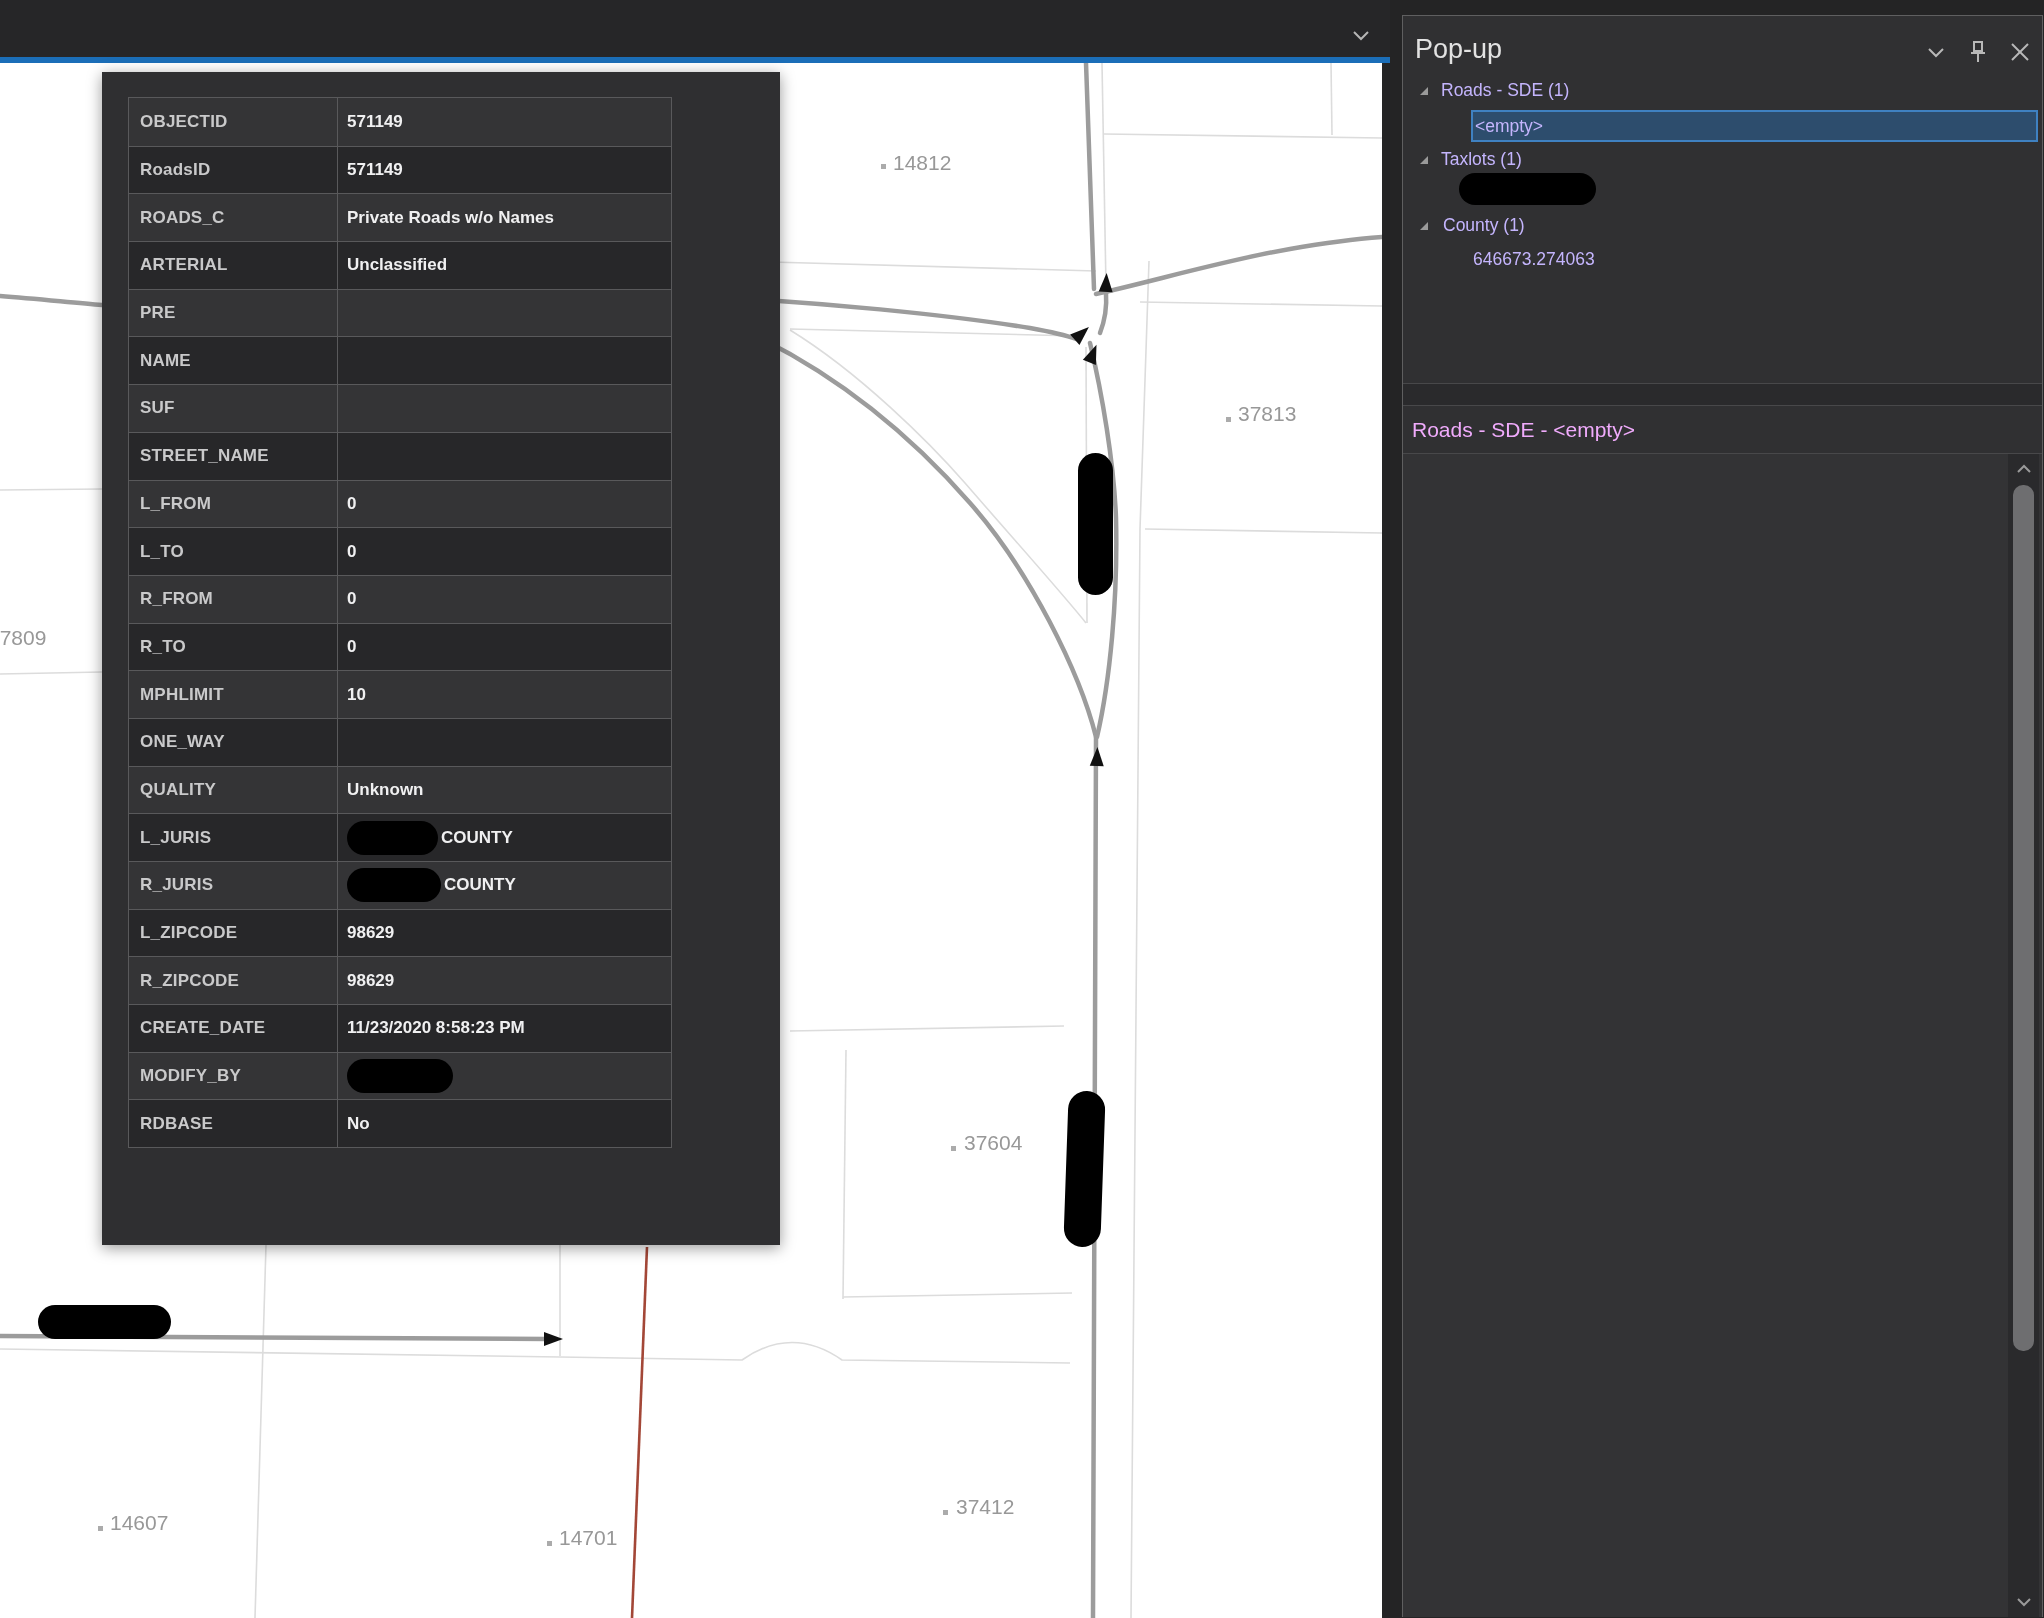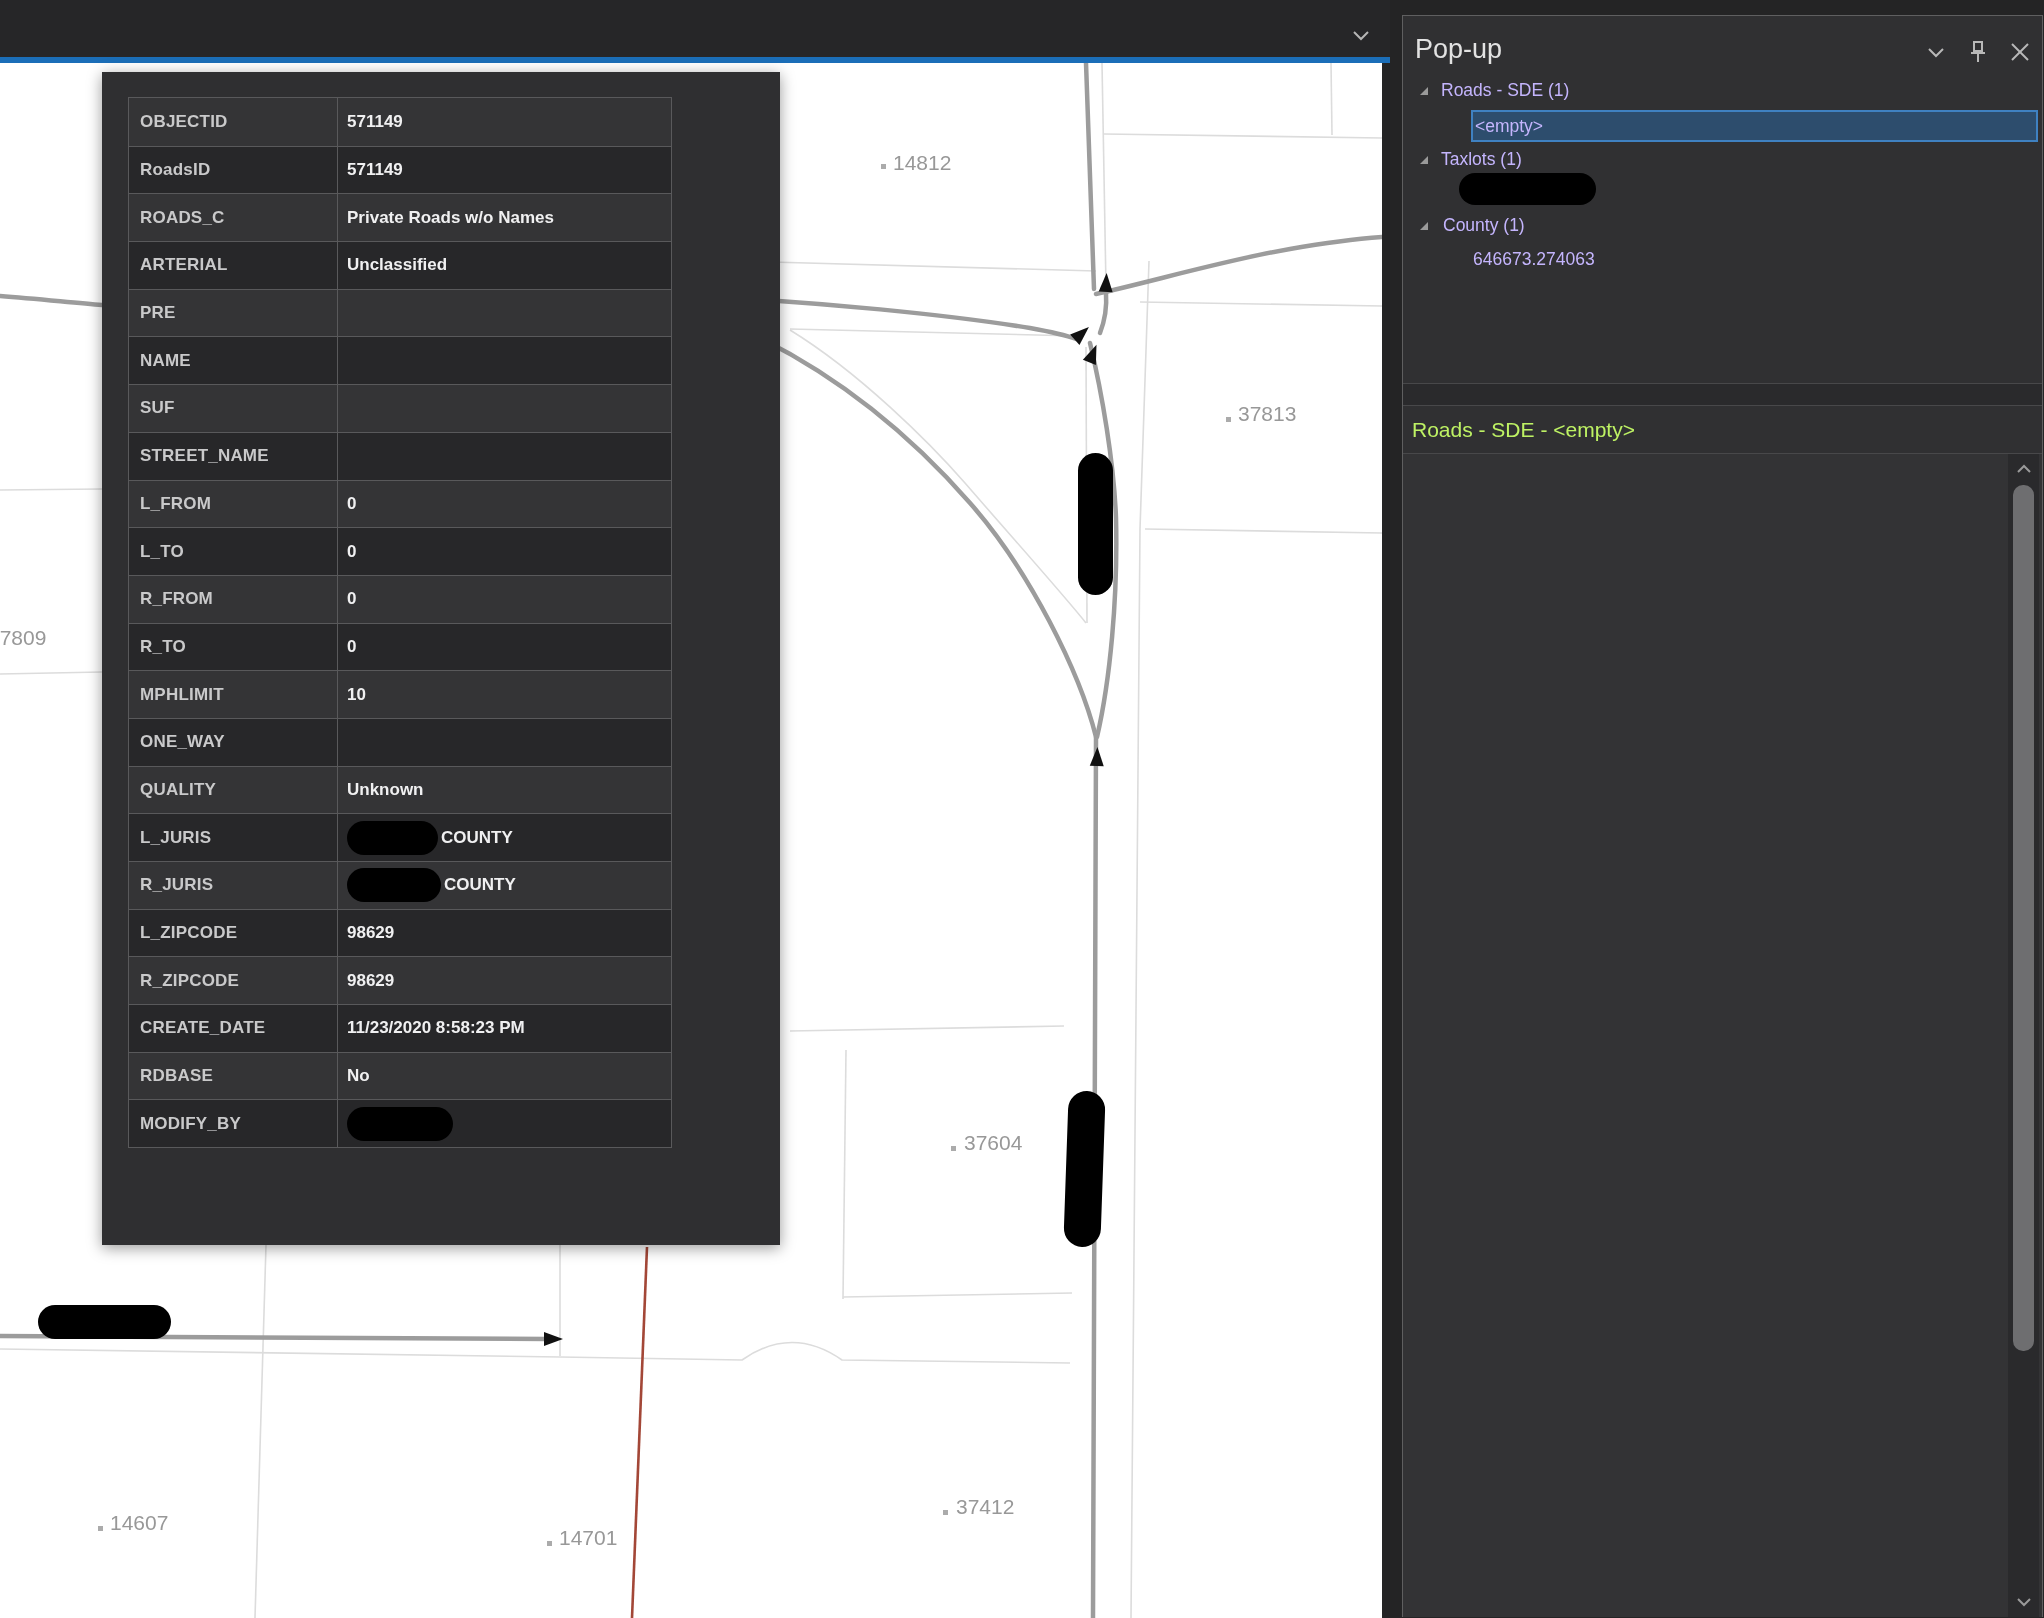--- a/index.html
+++ b/index.html
@@ -55,21 +55,21 @@
   .sel-box{
     position:absolute;left:68px;top:94px;width:567px;height:32px;box-sizing:border-box;
     background:#2d4d6d;border:2px solid #3f81c1;display:flex;align-items:center;cursor:pointer;
   }
   .sel-box span{color:#c4b5fd;font-size:17.5px;padding-left:2px;}
   .tree-redact{position:absolute;left:56px;top:157px;width:137px;height:32px;background:#000;border-radius:16px;}
   .gapstrip{position:absolute;left:0;top:367px;width:100%;height:23px;background:#2a2a2c;
     border-top:1px solid #48484a;border-bottom:1px solid #48484a;box-sizing:border-box;}
   .sec-header{position:absolute;left:0;top:390px;width:100%;height:48px;display:flex;align-items:center;
     border-bottom:1px solid #48484a;box-sizing:border-box;}
-  .sec-header span{color:#bef264;font-size:21px;padding-left:9px;}
+  .sec-header span{color:#f0abfc;font-size:21px;padding-left:9px;}
   .content{position:absolute;left:0;top:438px;width:100%;bottom:0;background:#333335;}
   .scrolltrack{position:absolute;right:3px;top:0;width:31px;bottom:0;background:#2a2a2c;}
   .scrollthumb{position:absolute;left:5px;top:31px;width:21px;height:866px;background:#6e6e70;border-radius:10px;cursor:pointer;}
   .scrollbtn{position:absolute;left:0;width:31px;height:26px;display:flex;align-items:center;justify-content:center;cursor:pointer;}
 </style>
 </head>
 <body>
 
 <div class="topbar">
   <div class="collapse">
@@ -228,28 +228,28 @@
       </div>
       <div class="trow">
         <div class="tlabel">R_ZIPCODE</div>
         <div class="tvalue">98629</div>
       </div>
       <div class="trow">
         <div class="tlabel">CREATE_DATE</div>
         <div class="tvalue">11/23/2020 8:58:23 PM</div>
       </div>
       <div class="trow">
-        <div class="tlabel">RDBASE</div>
-        <div class="tvalue">No</div>
-      </div>
-      <div class="trow">
         <div class="tlabel">MODIFY_BY</div>
         <div class="tvalue">
           <span class="redact" style="width: 106px;"></span>
         </div>
+      </div>
+      <div class="trow">
+        <div class="tlabel">RDBASE</div>
+        <div class="tvalue">No</div>
       </div>
     </div>
 </div>
 
 <div class="panel">
   <div class="panel-title">Pop-up</div>
 
   <div class="panel-icons">
     <div class="ic">
       <svg width="20" height="12" viewBox="0 0 20 12">

